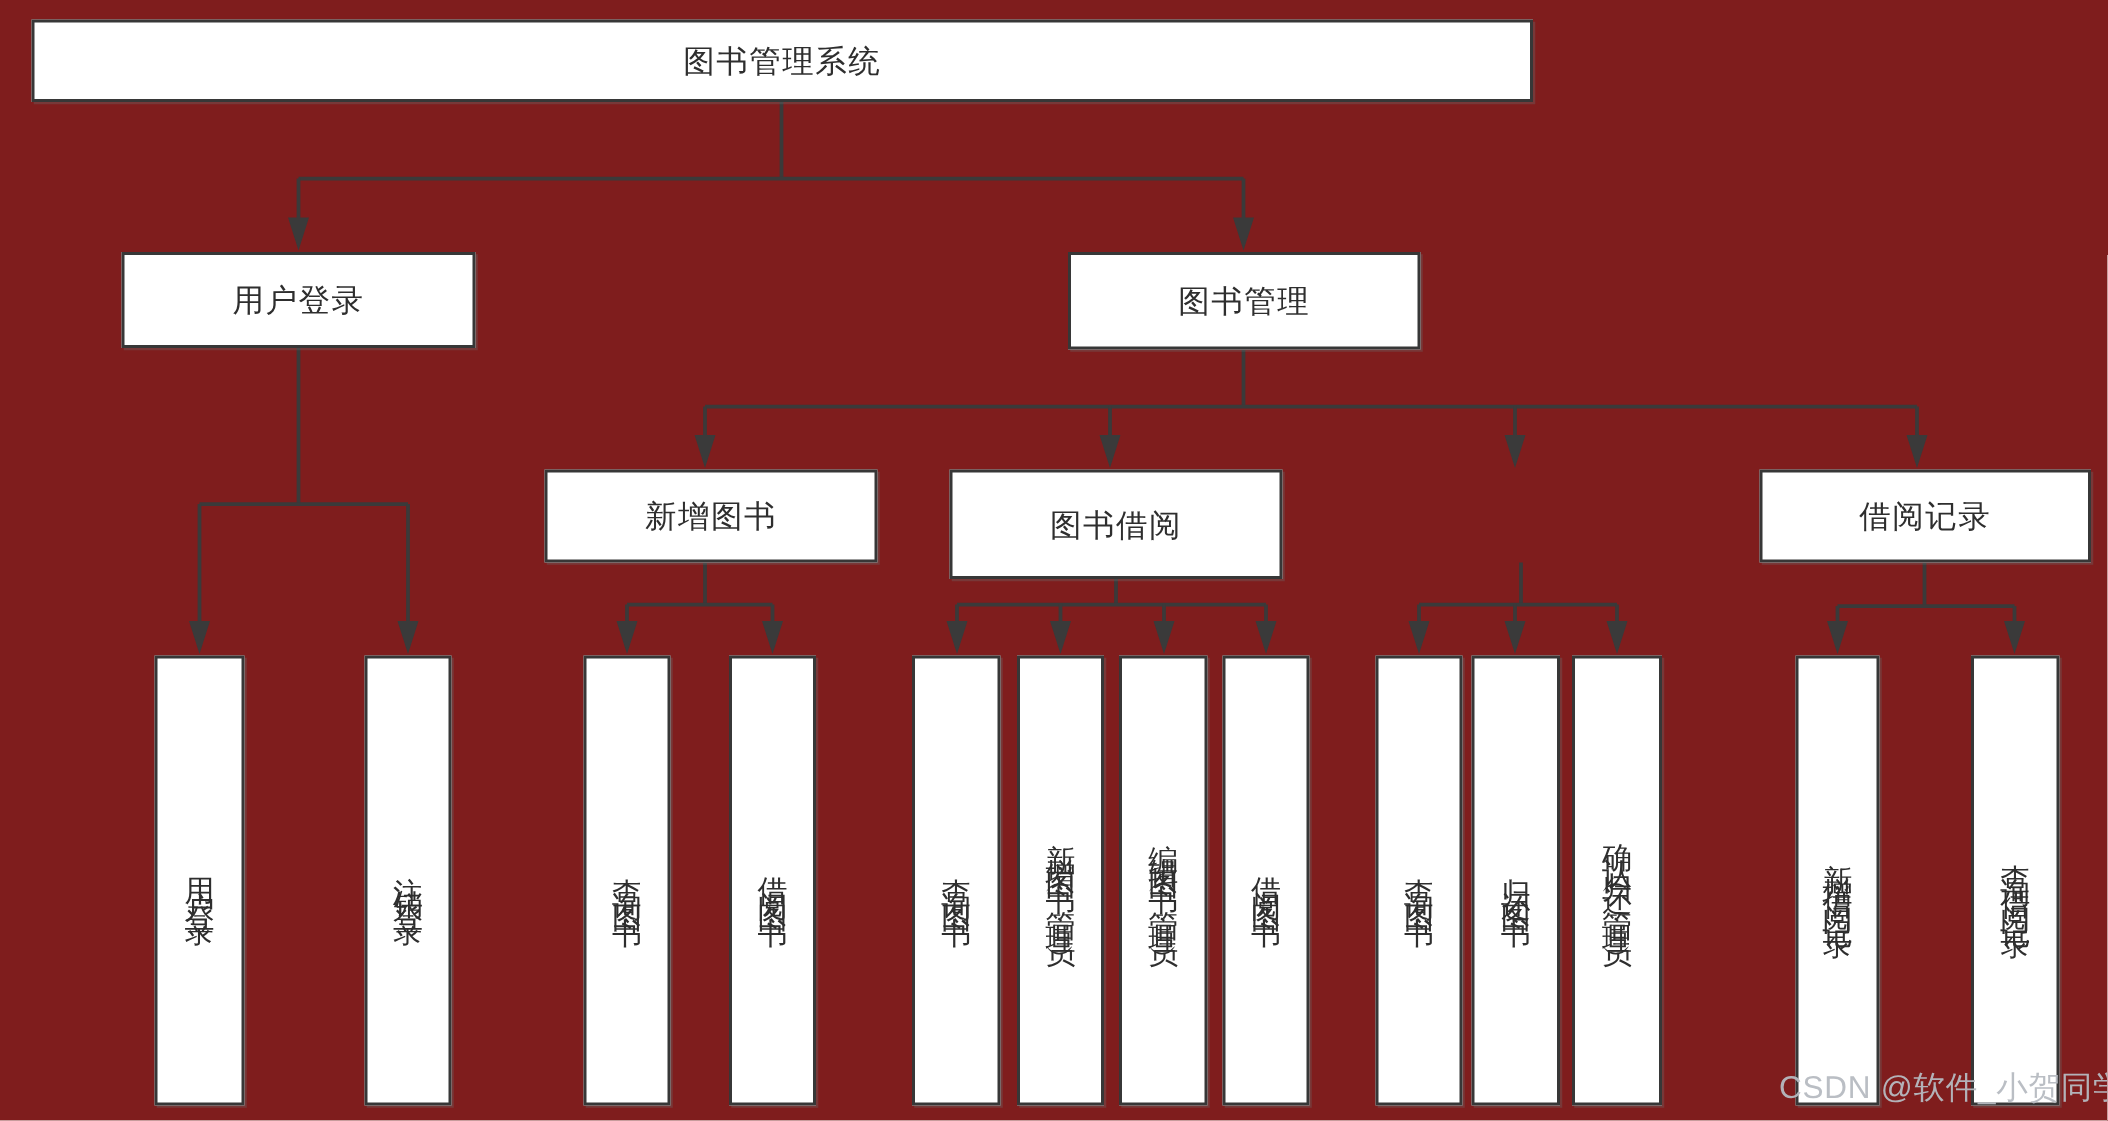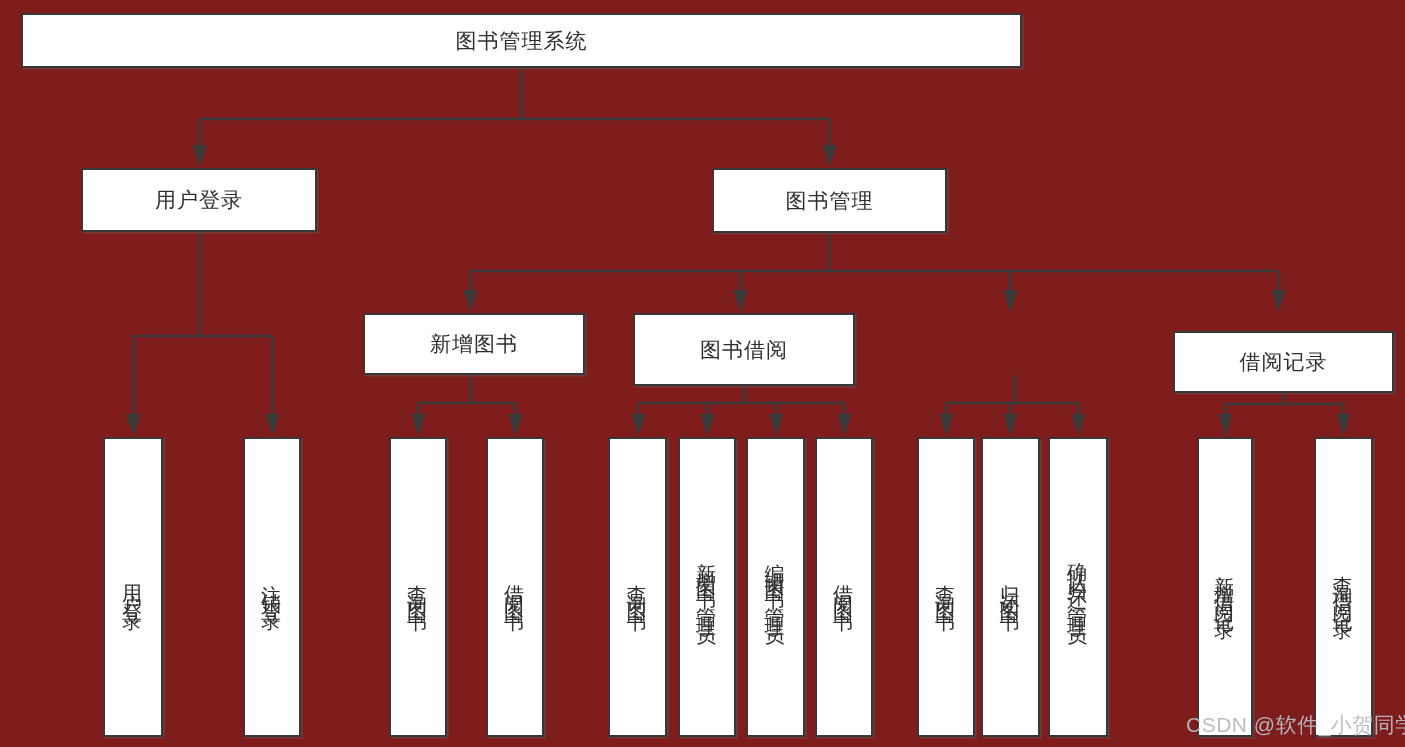--- a/index.html
+++ b/index.html
@@ -123,21 +123,21 @@
   <div class="node h" style="left:712px;top:168px;width:235px;height:65px;">
     <span>图书管理</span>
   </div>
 
   <div class="node h" style="left:363px;top:313px;width:222px;height:62px;">
     <span>新增图书</span>
   </div>
   <div class="node h" style="left:633px;top:313px;width:222px;height:73px;">
     <span>图书借阅</span>
   </div>
-  <div class="node h" style="left:1173px;top:331px;width:221px;height:62px;">
+  <div class="node h" style="left:1173px;top:313px;width:221px;height:62px;">
     <span>借阅记录</span>
   </div>
 
   <div class="node leaf" style="left:103px;top:437px;width:60px;height:300px;">
     <span>用户登录</span>
   </div>
   <div class="node leaf" style="left:243px;top:437px;width:58px;height:300px;">
     <span>注销登录</span>
   </div>
 

